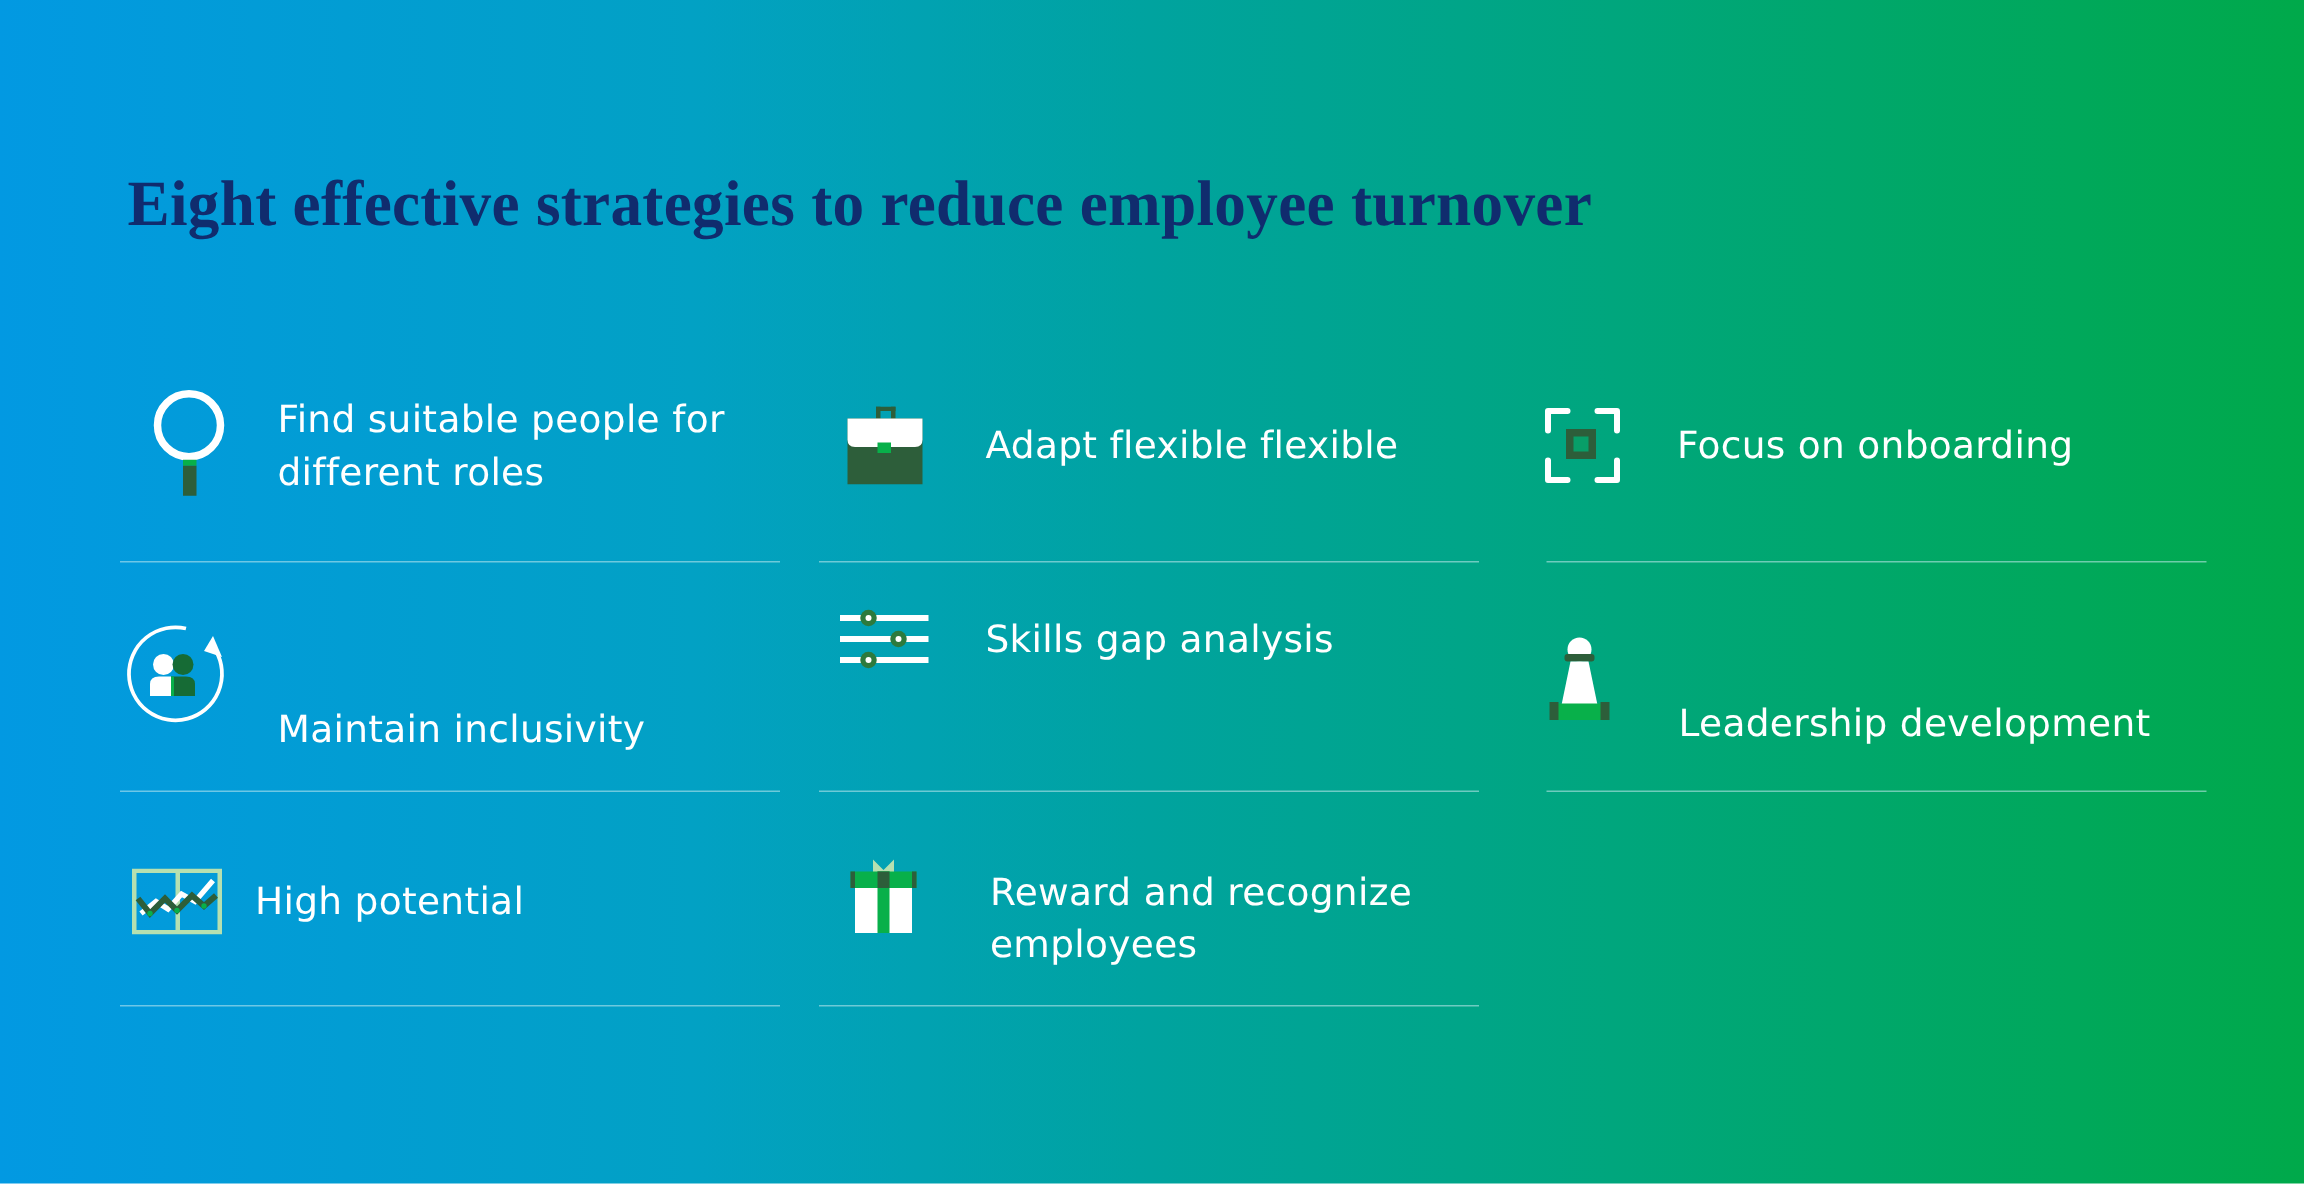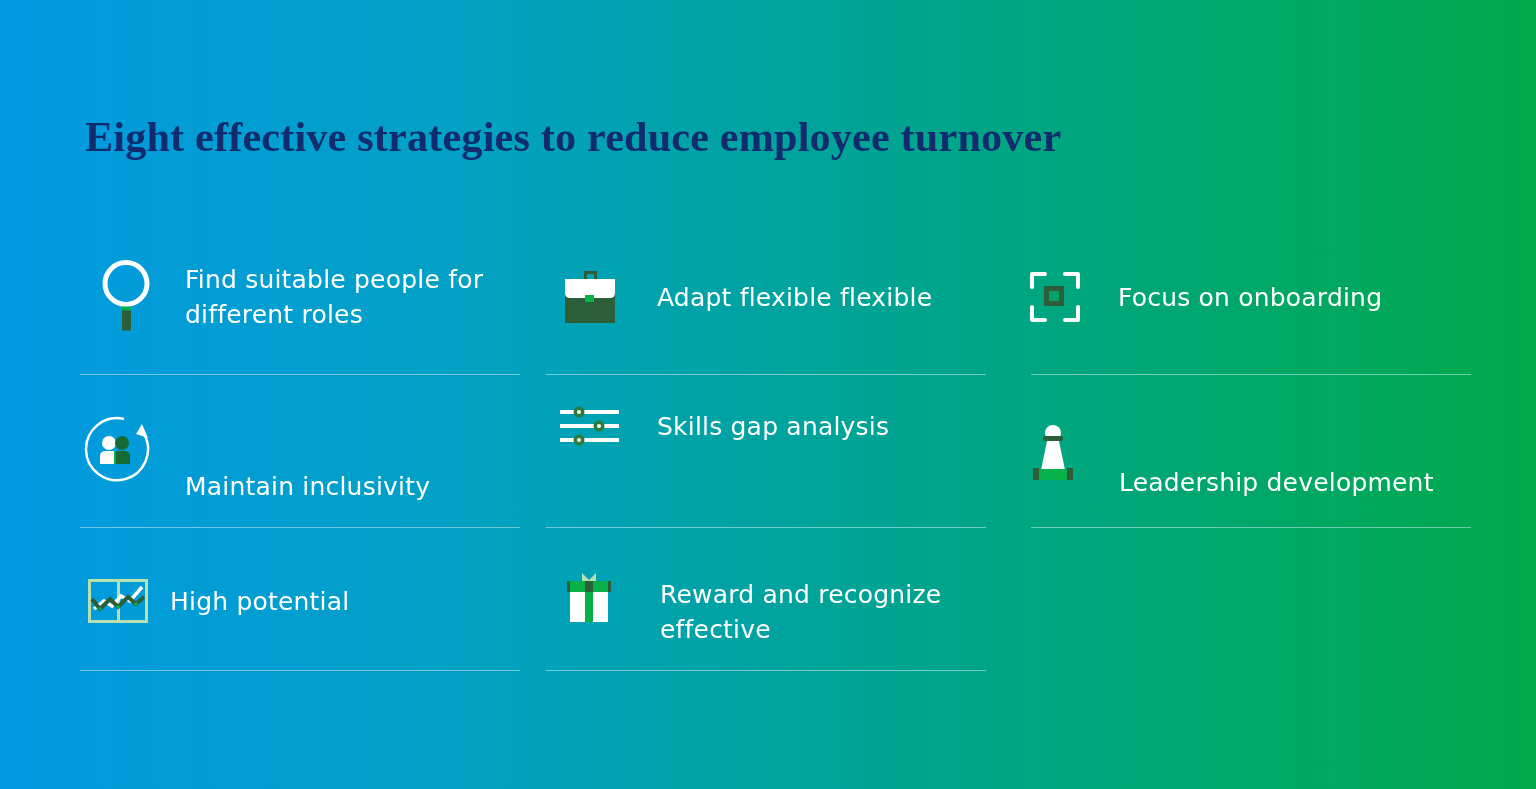--- a/index.html
+++ b/index.html
@@ -184,16 +184,16 @@
       <rect x="2" y="9" width="44" height="11" fill="#08b04a"></rect>
       <rect x="2" y="9" width="3" height="11" fill="#2d5e3a"></rect>
       <rect x="43" y="9" width="3" height="11" fill="#2d5e3a"></rect>
       <rect x="5" y="20" width="38" height="30" fill="#ffffff"></rect>
       <rect x="20" y="9" width="8" height="41" fill="#08b04a"></rect>
       <rect x="20" y="9" width="8" height="11" fill="#2d5e3a"></rect>
     </svg>
   </span>
   <div class="label" style="left:114px;margin-top:14px;">
     <div>Reward and recognize</div>
-    <div>effective</div>
+    <div>employees</div>
   </div>
 </div>
 <div class="divider" style="left:546px; top:670px; width:440px;"></div>
 
 </body></html>

